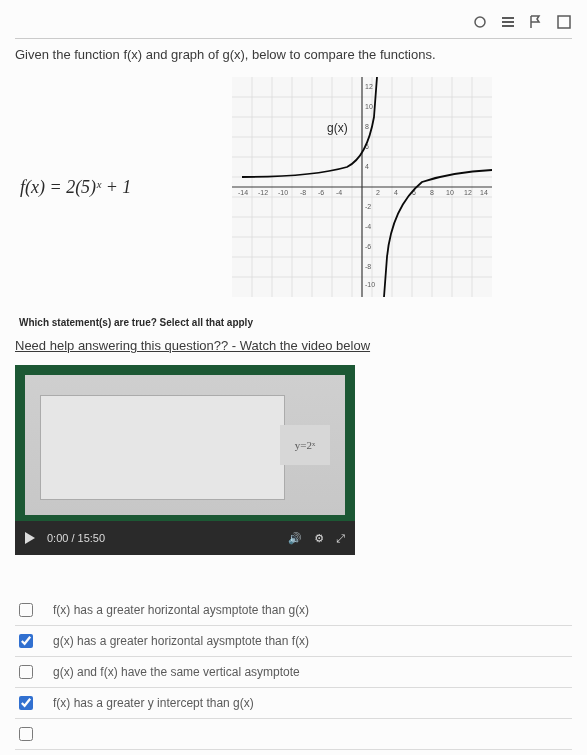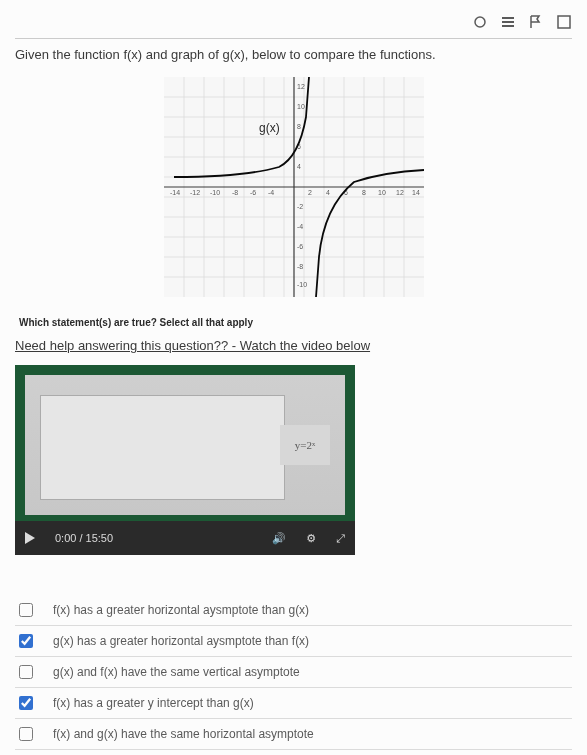--- a/index.html
+++ b/index.html
@@ -10,21 +10,21 @@
 .prompt { font-size: 13px; color: #333; margin: 8px 0 15px; font-weight: 500; }
 .row { display: flex; align-items: center; gap: 20px; margin-bottom: 20px; }
 .formula { font-family: "Times New Roman", serif; font-size: 18px; color: #222; font-style: italic; flex: 0 0 auto; padding-left: 5px; }
 .graph-wrap { flex: 1; display: flex; justify-content: center; }
 .question { font-size: 10px; font-weight: 700; color: #222; margin: 15px 4px 8px; }
 .help-link { font-size: 13px; color: #333; text-decoration: underline; display: inline-block; margin-bottom: 12px; }
 .video { width: 340px; height: 190px; background: #14532d; position: relative; margin-bottom: 40px; }
 .video-content { position: absolute; top: 10px; left: 10px; right: 10px; bottom: 40px; background: linear-gradient(#d0d0d0, #c8c8c8); }
 .video-inner { position: absolute; top: 20px; left: 15px; right: 60px; bottom: 15px; background: #e8e8e8; border: 1px solid #aaa; }
 .video-badge { position: absolute; right: 15px; top: 50%; transform: translateY(-50%); width: 50px; height: 40px; background: #d8d8d8; display: flex; align-items: center; justify-content: center; font-size: 11px; color: #555; font-family: serif; }
-.video-bar { position: absolute; bottom: 0; left: 0; right: 0; height: 34px; background: #222; display: flex; align-items: center; padding: 0 10px; color: #ddd; font-size: 11px; gap: 20px; }
+.video-bar { position: absolute; bottom: 0; left: 0; right: 0; height: 34px; background: #222; display: flex; align-items: center; padding: 0 10px; color: #ddd; font-size: 11px; gap: 12px; }
 .video-bar .spacer { flex: 1; }
 .play-icon { width: 0; height: 0; border-left: 10px solid #ddd; border-top: 6px solid transparent; border-bottom: 6px solid transparent; }
 .options { margin-top: 20px; }
 .option { display: flex; align-items: center; gap: 20px; padding: 8px 4px; border-bottom: 1px solid #ddd; font-size: 12px; color: #555; }
 .option input[type=checkbox] { width: 14px; height: 14px; accent-color: #2a6cd1; }
 .blur-overlay { position: absolute; inset: 0; pointer-events: none; background: rgba(200,200,200,0.05); }
 </style>
 </head>
 <body>
 
@@ -42,20 +42,21 @@
           <path d="M3 2v12M3 2h8l-2 3 2 3H3" fill="none" stroke="#555" stroke-width="1.5"></path>
         </svg></span>
     <span><svg viewBox="0 0 16 16">
           <rect x="2" y="2" width="12" height="12" fill="none" stroke="#555" stroke-width="1.5"></rect>
         </svg></span>
   </div>
 
   <div class="prompt">Given the function f(x) and graph of g(x), below to compare the functions.</div>
 
   <div class="row">
+    <div class="formula">f(x) = 2(5)ˣ + 1</div>
     <div class="graph-wrap">
       <svg width="260" height="220" viewBox="0 0 260 220">
         <rect x="0" y="0" width="260" height="220" fill="#fafafa"></rect>
         <g stroke="#ccc" stroke-width="0.5">
           <line x1="20" y1="0" x2="20" y2="220"></line>
             <line x1="40" y1="0" x2="40" y2="220"></line>
             <line x1="60" y1="0" x2="60" y2="220"></line>
             <line x1="80" y1="0" x2="80" y2="220"></line>
             <line x1="100" y1="0" x2="100" y2="220"></line>
             <line x1="120" y1="0" x2="120" y2="220"></line>
@@ -140,18 +141,17 @@
       <label class="option">
         <input type="checkbox" style="">
         <span>g(x) and f(x) have the same vertical asymptote</span>
       </label>
       <label class="option">
         <input type="checkbox" checked="" style="">
         <span>f(x) has a greater y intercept than g(x)</span>
       </label>
       <label class="option">
         <input type="checkbox" style="">
-        <span>f(x) and g(x) have the same horizontal asymptote</span>
       </label>
     </div>
 
   <div class="blur-overlay"></div>
 </div>
 
 </body></html>

